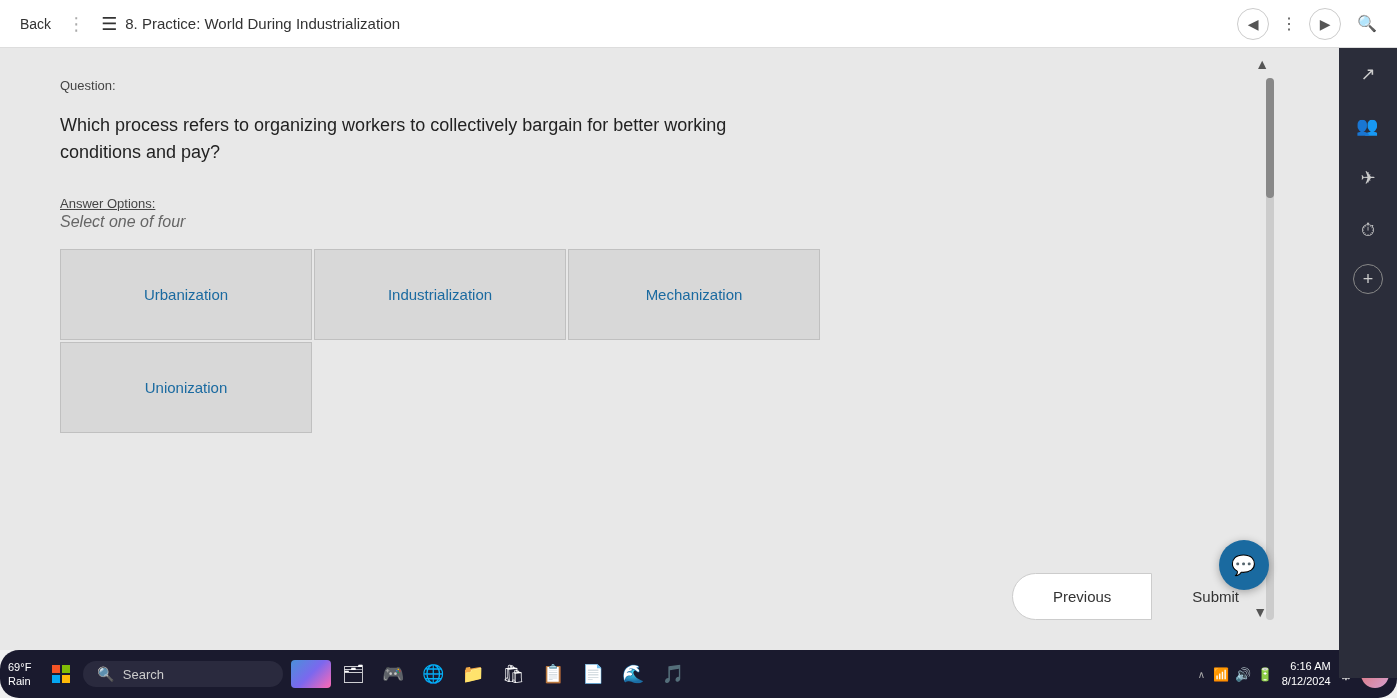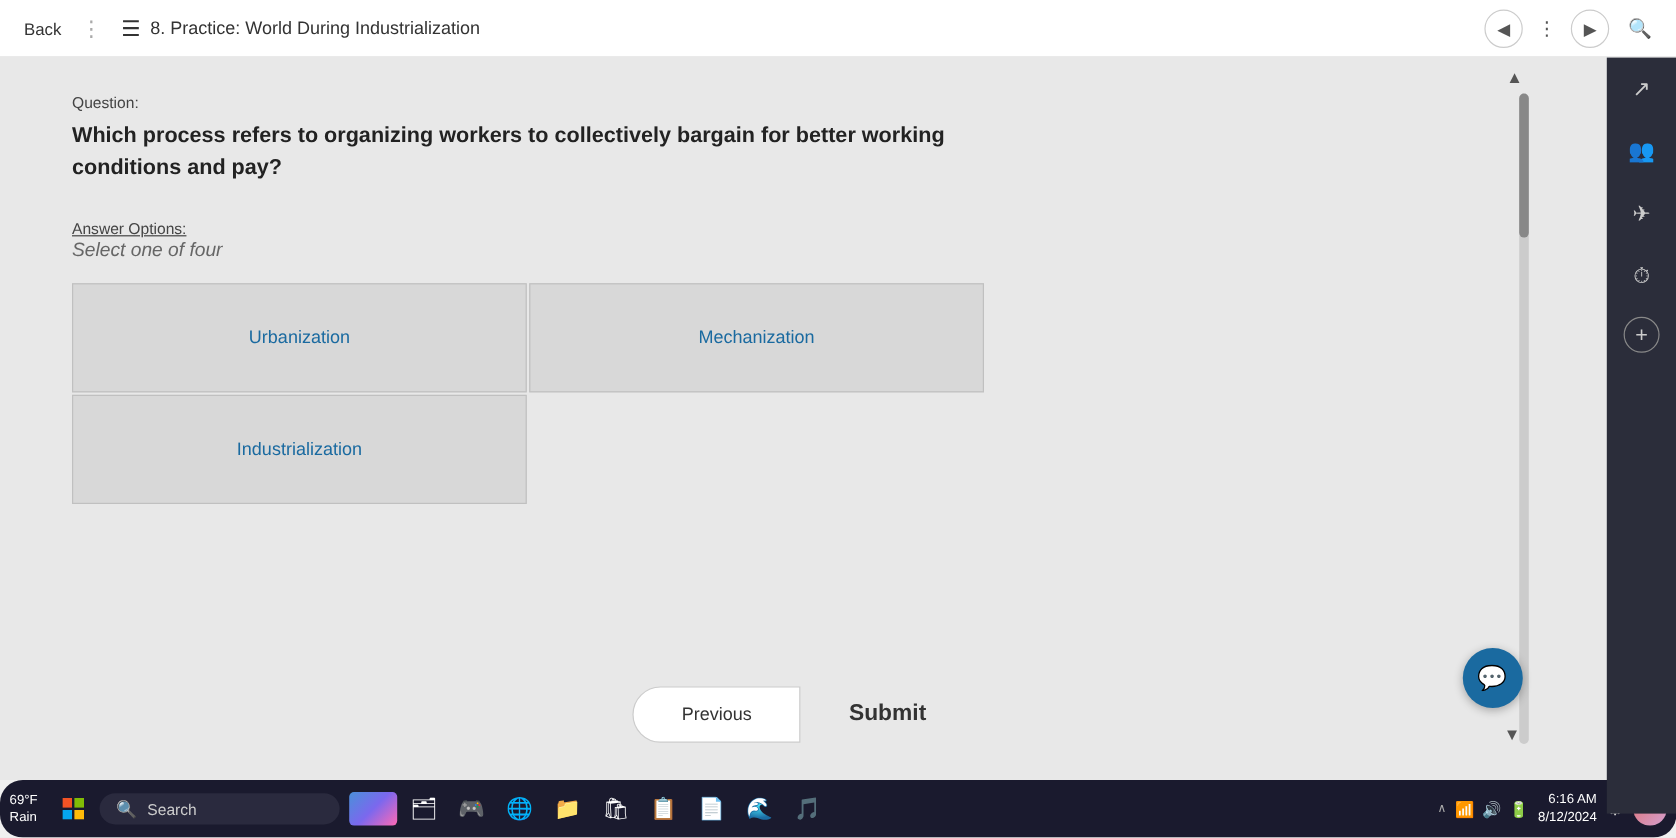--- a/index.html
+++ b/index.html
@@ -162,84 +162,84 @@
     }
 
     .question-label {
       font-size: 13px;
       color: #444;
       margin-bottom: 6px;
     }
     .question-text {
       font-size: 18px;
       color: #222;
-      font-weight: 700;
+      font-weight: 400;
       margin-bottom: 30px;
       line-height: 1.5;
       max-width: 750px;
+      margin-top: 13px;
     }
 
     .answer-label {
       font-size: 13px;
       color: #444;
       margin-bottom: 2px;
       text-decoration: underline;
     }
     .answer-sub {
       font-size: 16px;
       color: #666;
       font-style: italic;
       margin-bottom: 18px;
     }
 
     .options-grid {
       display: grid;
-      grid-template-columns: 1fr 1fr;
+      grid-template-columns: 1fr 1fr 1fr;
       gap: 2px;
       max-width: 760px;
     }
     .option-btn {
       background: #d8d8d8;
       border: 1px solid #c0c0c0;
       padding: 36px 20px;
       text-align: center;
       cursor: pointer;
       font-size: 15px;
       color: #1a6aa0;
       font-weight: 500;
       transition: background 0.15s;
     }
 
     
     .nav-buttons {
       display: flex;
-      justify-content: center;
+      justify-content: flex-end;
       align-items: center;
       gap: 0;
       margin-top: auto;
       padding-top: 30px;
       padding-bottom: 10px;
     }
     .prev-btn {
       background: #fff;
       border: 1px solid #ccc;
       border-radius: 24px 0 0 24px;
       padding: 14px 40px;
       font-size: 15px;
       color: #333;
       cursor: pointer;
     }
     .submit-btn {
       background: none;
       border: none;
       padding: 14px 40px;
-      font-size: 19px;
+      font-size: 15px;
       color: #333;
       cursor: pointer;
-      font-weight: bold;
     }
 
     
     .scrollbar {
       position: absolute;
       right: 65px;
       top: 30px;
       bottom: 30px;
       width: 8px;
       background: #ccc;
@@ -417,22 +417,23 @@
     <span class="scroll-up">▲</span>
 
     <div class="question-label">Question:</div>
     <div class="question-text">Which process refers to organizing workers to collectively bargain for better working conditions and pay?</div>
 
     <div class="answer-label">Answer Options:</div>
     <div class="answer-sub">Select one of four</div>
 
     <div class="options-grid">
       <button class="option-btn">Urbanization</button>
+      <button class="option-btn">Industrialization</button>
       <button class="option-btn">Mechanization</button>
-      <button class="option-btn">Industrialization</button>
+      <button class="option-btn">Unionization</button>
     </div>
 
     <div class="nav-buttons">
       <button class="prev-btn">Previous</button>
       <button class="submit-btn">Submit</button>
     </div>
 
     <div class="scrollbar">
       <div class="scrollbar-thumb"></div>
     </div>

